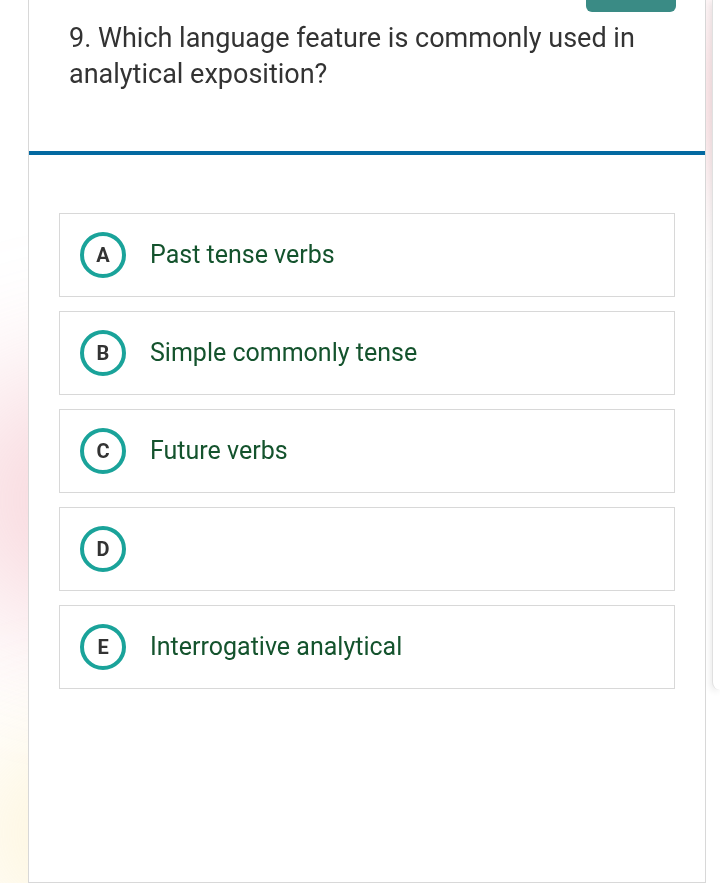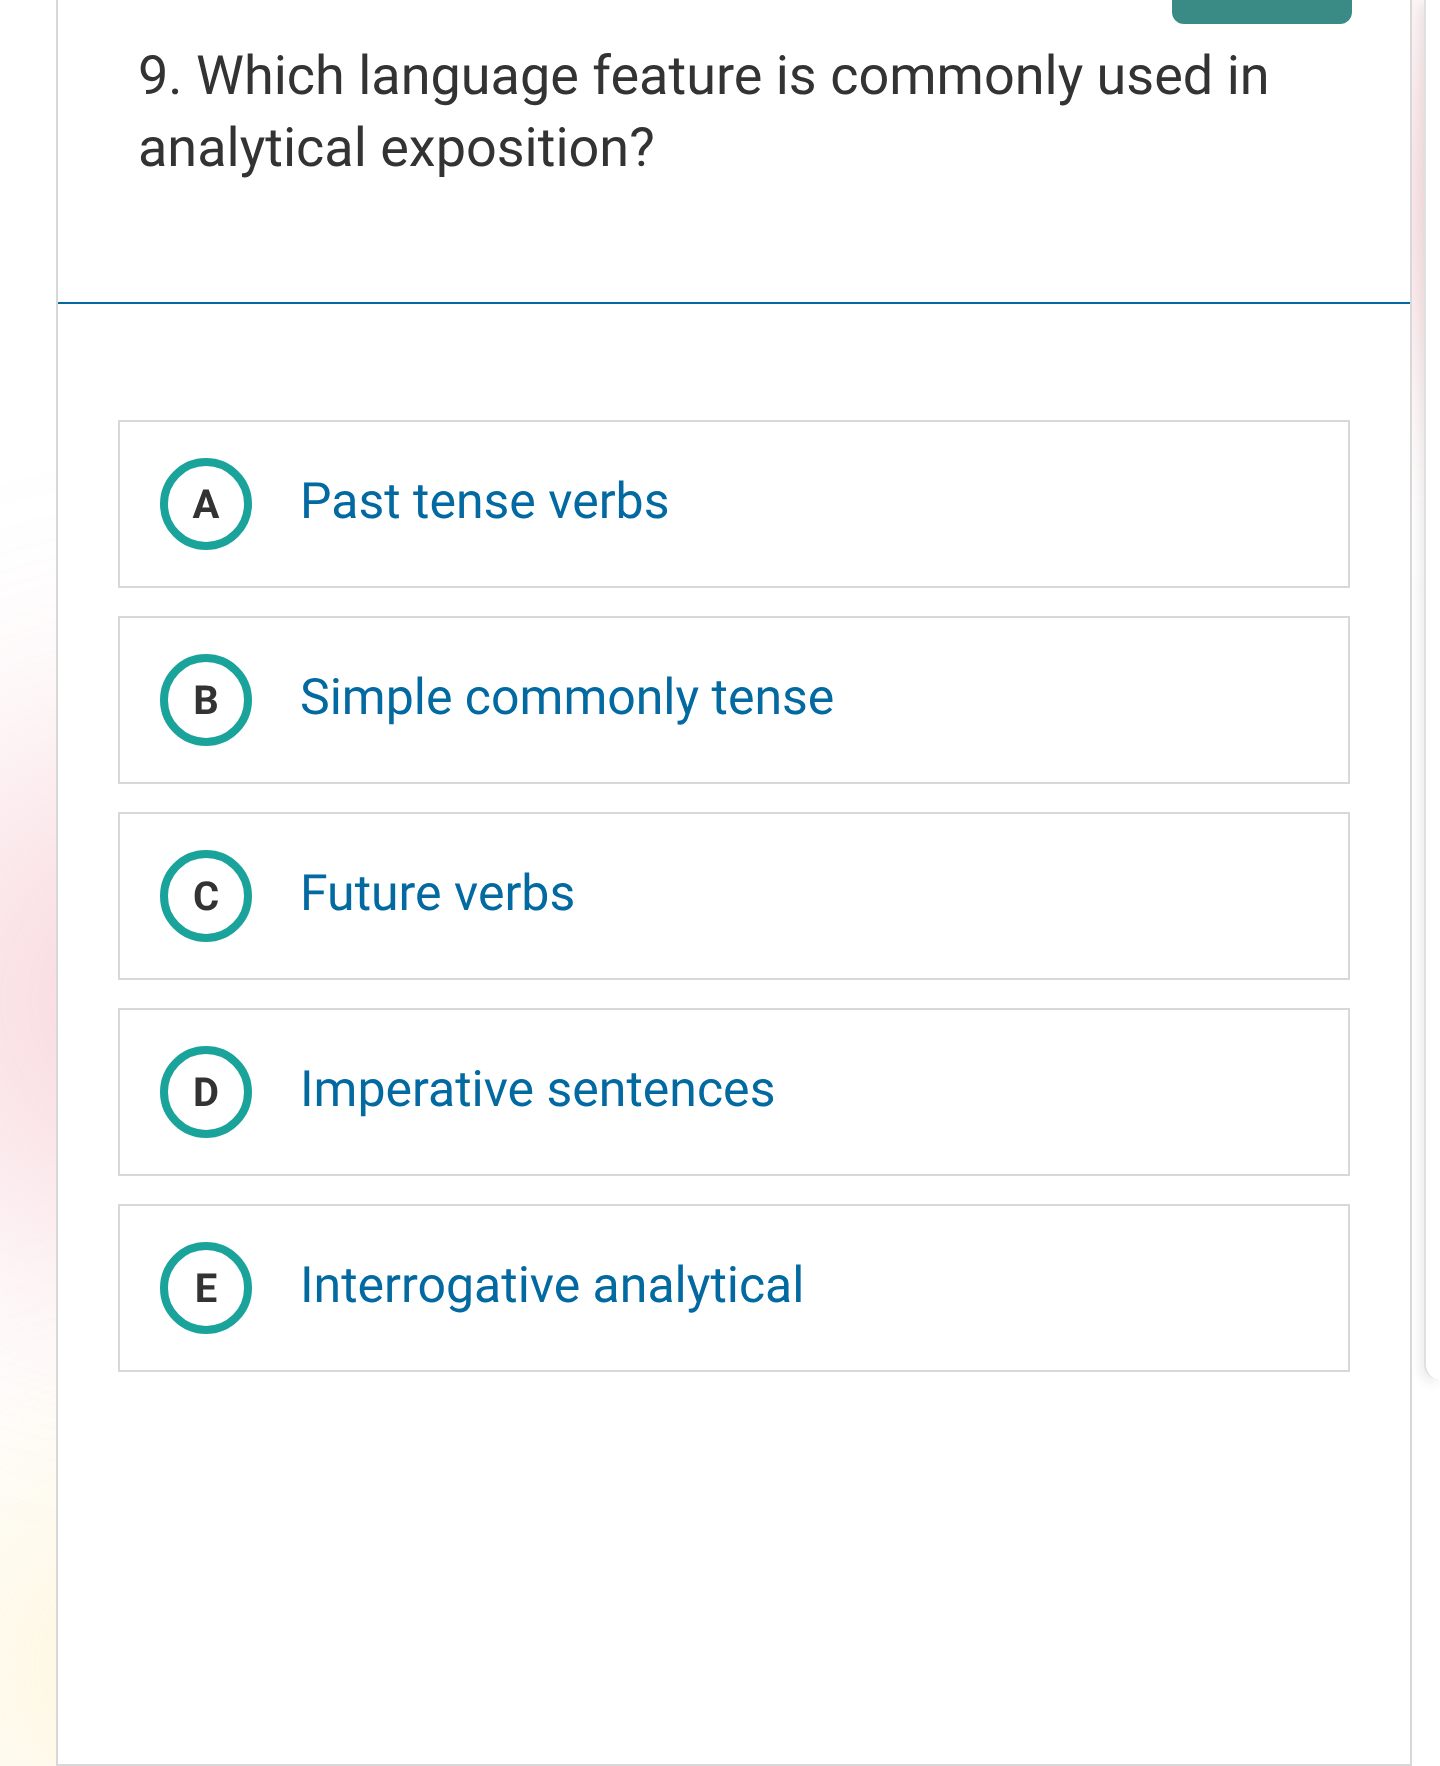--- a/index.html
+++ b/index.html
@@ -67,21 +67,21 @@
       width: 8px;
       height: 690px;
       background: #ffffff;
       border-left: 1px solid #e0e0e0;
       border-bottom-left-radius: 8px;
       box-shadow: -2px 2px 6px rgba(0,0,0,0.08);
       z-index: 2;
     }
     .question-header {
       padding: 20px 20px 58px 40px;
-      border-bottom: 1px solid #0369a1;
+      border-bottom: 4px solid #0369a1;
     }
     .question-text {
       font-size: 27px;
       color: #333333;
       line-height: 1.35;
       font-weight: 400;
     }
     .options-container {
       padding: 58px 30px 30px 30px;
     }
@@ -103,21 +103,21 @@
       align-items: center;
       justify-content: center;
       font-size: 20px;
       font-weight: 700;
       color: #333333;
       flex-shrink: 0;
       margin-right: 24px;
     }
     .option-text {
       font-size: 25px;
-      color: #0369a1;
+      color: #14532d;
       font-weight: 400;
     }
     .top-tab-edge {
       position: absolute;
       top: 0;
       right: 44px;
       width: 90px;
       height: 12px;
       background: #3a8b85;
       border-bottom-left-radius: 6px;
@@ -151,21 +151,20 @@
     <div class="option-item">
       <div class="option-letter">B</div>
       <div class="option-text">Simple commonly tense</div>
     </div>
     <div class="option-item">
       <div class="option-letter">C</div>
       <div class="option-text">Future verbs</div>
     </div>
     <div class="option-item">
       <div class="option-letter">D</div>
-      <div class="option-text">Imperative sentences</div>
     </div>
     <div class="option-item">
       <div class="option-letter">E</div>
       <div class="option-text">Interrogative analytical</div>
     </div>
   </div>
 </div>
 
 <div class="right-panel-edge"></div>
 

